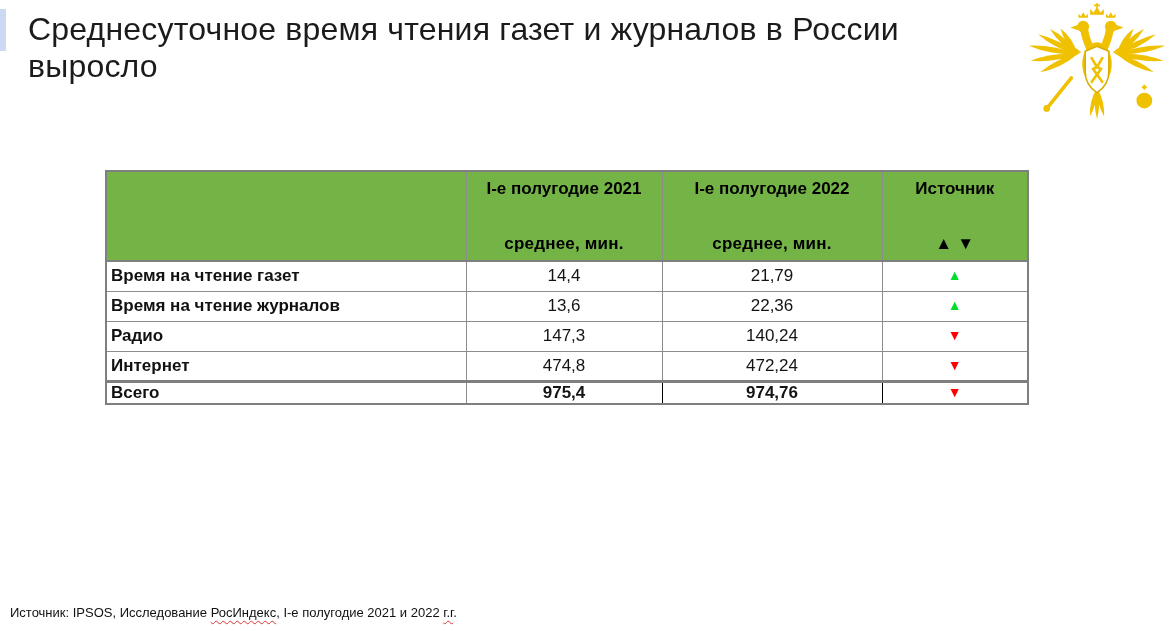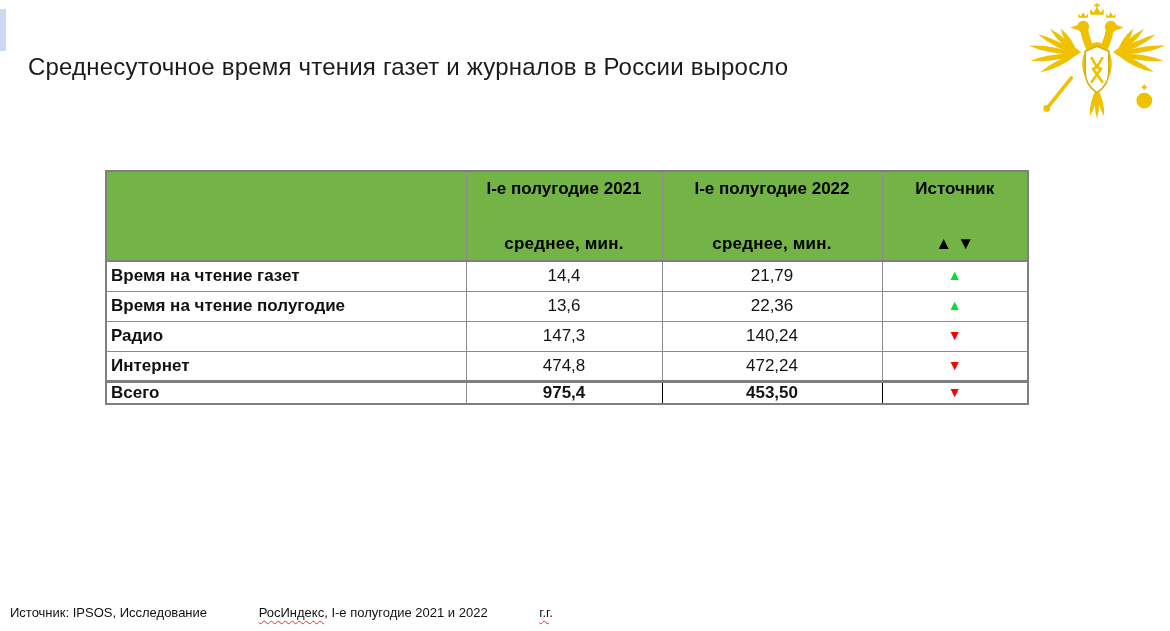--- a/index.html
+++ b/index.html
@@ -14,21 +14,21 @@
   }
   *{box-sizing:border-box;}
   html,body{margin:0;padding:0;}
   body{
     width:1170px;height:631px;position:relative;background:#ffffff;
     font-family:"Liberation Sans", sans-serif;color:#1a1a1a;overflow:hidden;
   }
   .accent-bar{position:absolute;left:0;top:9px;width:6px;height:42px;background:var(--accent);}
   .slide-title{
     position:absolute;left:28px;top:11px;width:980px;
-    font-size:24px;font-weight:400;color:#1b1b1b;letter-spacing:.2px;margin-top:42px;
+    font-size:32px;font-weight:400;color:#1b1b1b;letter-spacing:.2px;
   }
   .emblem{position:absolute;right:4px;top:2px;width:138px;height:132px;}
   .emblem svg{width:100%;height:100%;}
   .g{fill:var(--gold);}
   .gs{stroke:var(--gold);fill:none;}
 
   .data-table{
     position:absolute;left:105px;top:170px;
     border-collapse:collapse;table-layout:fixed;
     border:2px solid var(--border-heavy);
@@ -52,21 +52,21 @@
   .trend{font-size:14px;line-height:1;display:inline-block;transform:translateY(-1px);}
   .trend.up{color:var(--up);}
   .trend.down{color:var(--down);}
   td.trend-cell{text-align:center;}
 
   .source-line{
     position:absolute;left:10px;top:605px;font-size:13px;color:#111;
   }
   .source-line .wavy{
     text-decoration-line:underline;text-decoration-style:wavy;
-    text-decoration-color:#E03434;text-decoration-thickness:1px;text-underline-offset:3px;margin-left:48px;
+    text-decoration-color:#E03434;text-decoration-thickness:1px;text-underline-offset:3px;
   }
 </style>
 </head>
 <body>
 
 <div class="accent-bar"></div>
 <div class="slide-title">Среднесуточное время чтения газет и журналов в России выросло</div>
 
 <div class="emblem">
   <svg viewBox="0 0 140 132" xmlns="http://www.w3.org/2000/svg">
@@ -156,39 +156,39 @@
     </tr>
   </thead>
   <tbody>
     <tr>
       <td class="label">Время на чтение газет</td>
       <td class="num">14,4</td>
       <td class="num">21,79</td>
       <td class="trend-cell"><span class="trend up">▲</span></td>
     </tr>
     <tr>
-      <td class="label">Время на чтение полугодие</td>
+      <td class="label">Время на чтение журналов</td>
       <td class="num">13,6</td>
       <td class="num">22,36</td>
       <td class="trend-cell"><span class="trend up">▲</span></td>
     </tr>
     <tr>
       <td class="label">Радио</td>
       <td class="num">147,3</td>
       <td class="num">140,24</td>
       <td class="trend-cell"><span class="trend down">▼</span></td>
     </tr>
     <tr>
       <td class="label">Интернет</td>
       <td class="num">474,8</td>
       <td class="num">472,24</td>
       <td class="trend-cell"><span class="trend down">▼</span></td>
     </tr>
     <tr class="total">
       <td class="label">Всего</td>
       <td class="num">975,4</td>
-      <td class="num">453,50</td>
+      <td class="num">974,76</td>
       <td class="trend-cell"><span class="trend down">▼</span></td>
     </tr>
   </tbody>
 </table>
 
 <div class="source-line"><span>Источник: IPSOS, Исследование </span><span class="wavy">РосИндекс</span><span>, I-е полугодие 2021 и 2022 </span><span class="wavy">г.г</span><span>.</span></div>
 
 </body></html>

